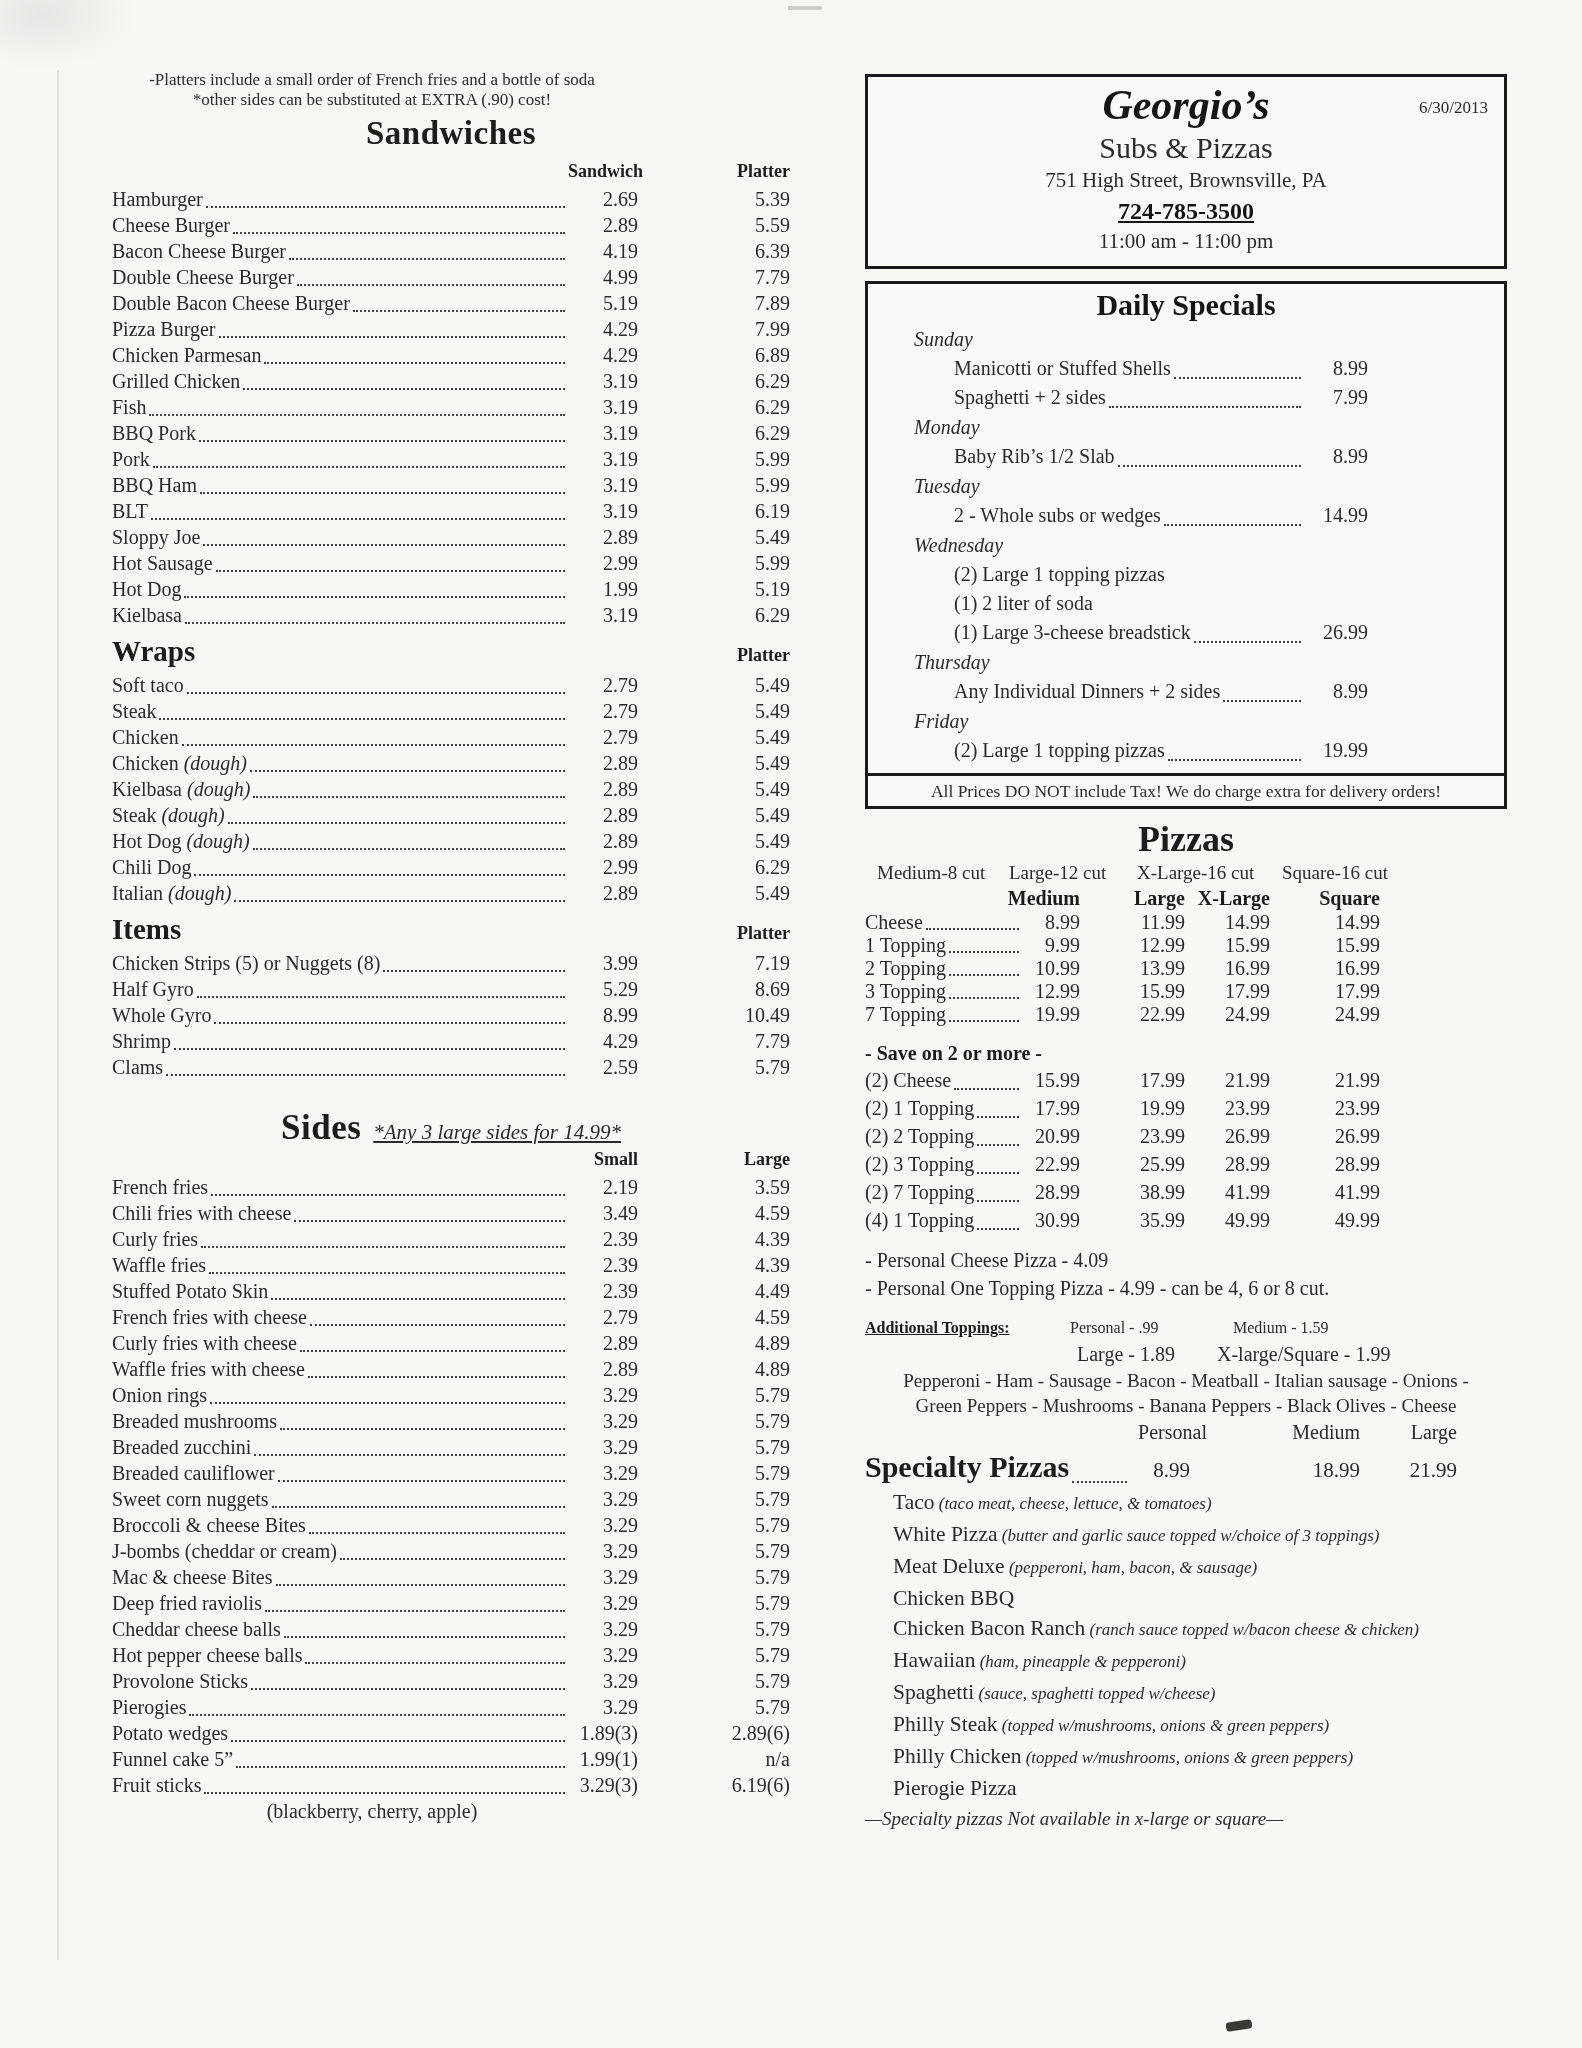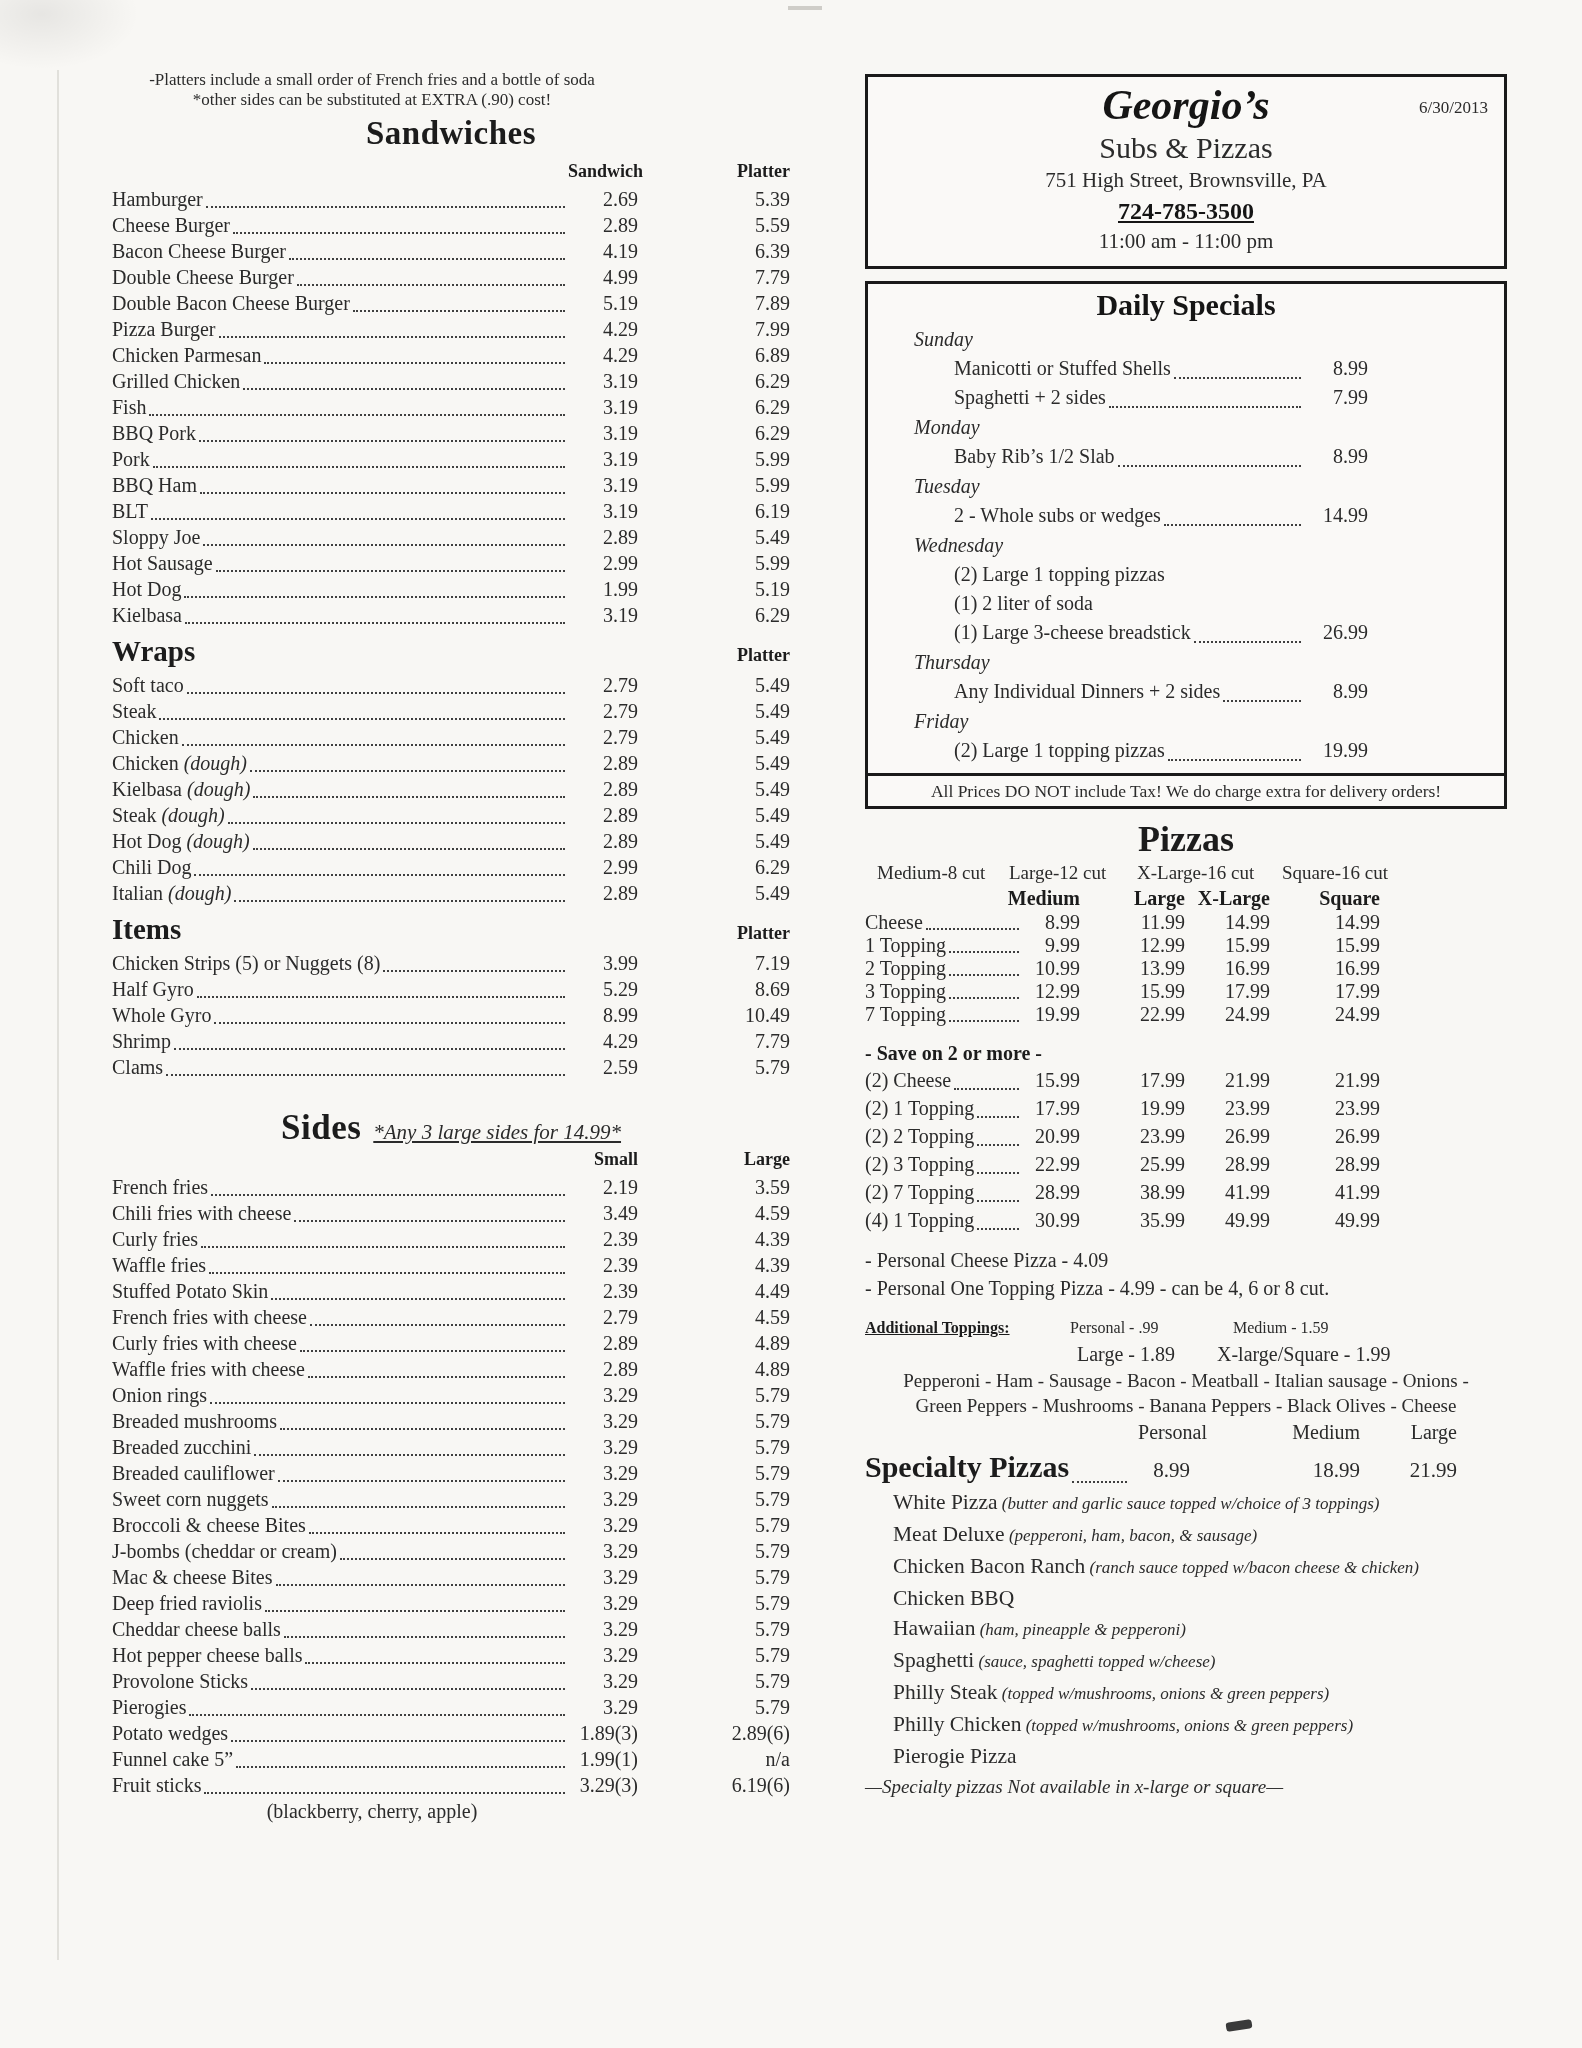--- a/index.html
+++ b/index.html
@@ -698,24 +698,25 @@
   <div class="sp-title-row">
     <span class="sp-cell1">
       <span class="sp-title">Specialty Pizzas</span>
       <span class="dots"></span>
       <span class="sp-p">8.99</span>
     </span>
     <span class="sc2">18.99</span>
     <span class="sc3">21.99</span>
   </div>
   <div>
+      <div class="spitem"><span class="snm">Taco</span><span class="sdesc"> (taco meat, cheese, lettuce, &amp; tomatoes)</span></div>
       <div class="spitem"><span class="snm">White Pizza</span><span class="sdesc"> (butter and garlic sauce topped w/choice of 3 toppings)</span></div>
       <div class="spitem"><span class="snm">Meat Deluxe</span><span class="sdesc"> (pepperoni, ham, bacon, &amp; sausage)</span></div>
+      <div class="spitem"><span class="snm">Chicken BBQ</span></div>
       <div class="spitem"><span class="snm">Chicken Bacon Ranch</span><span class="sdesc"> (ranch sauce topped w/bacon cheese &amp; chicken)</span></div>
-      <div class="spitem"><span class="snm">Chicken BBQ</span></div>
       <div class="spitem"><span class="snm">Hawaiian</span><span class="sdesc"> (ham, pineapple &amp; pepperoni)</span></div>
       <div class="spitem"><span class="snm">Spaghetti</span><span class="sdesc"> (sauce, spaghetti topped w/cheese)</span></div>
       <div class="spitem"><span class="snm">Philly Steak</span><span class="sdesc"> (topped w/mushrooms, onions &amp; green peppers)</span></div>
       <div class="spitem"><span class="snm">Philly Chicken</span><span class="sdesc"> (topped w/mushrooms, onions &amp; green peppers)</span></div>
       <div class="spitem"><span class="snm">Pierogie Pizza</span></div>
     </div>
   <div class="sp-footer">—Specialty pizzas Not available in x-large or square—</div>
 </div>
 
 </body></html>

